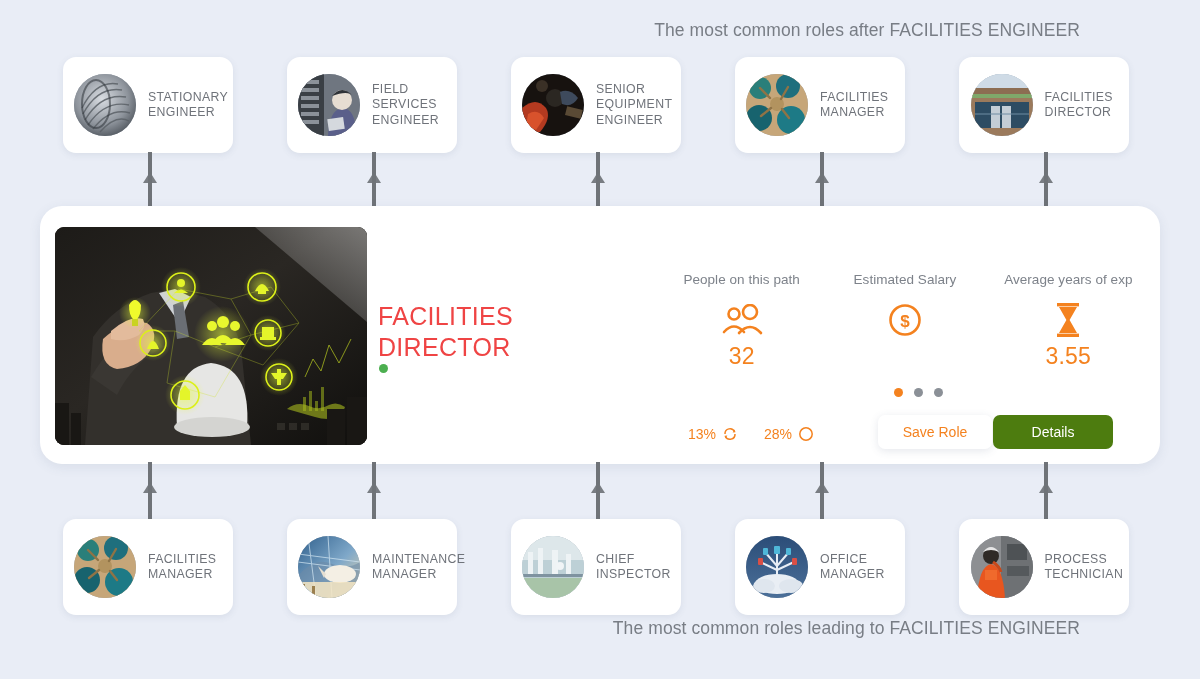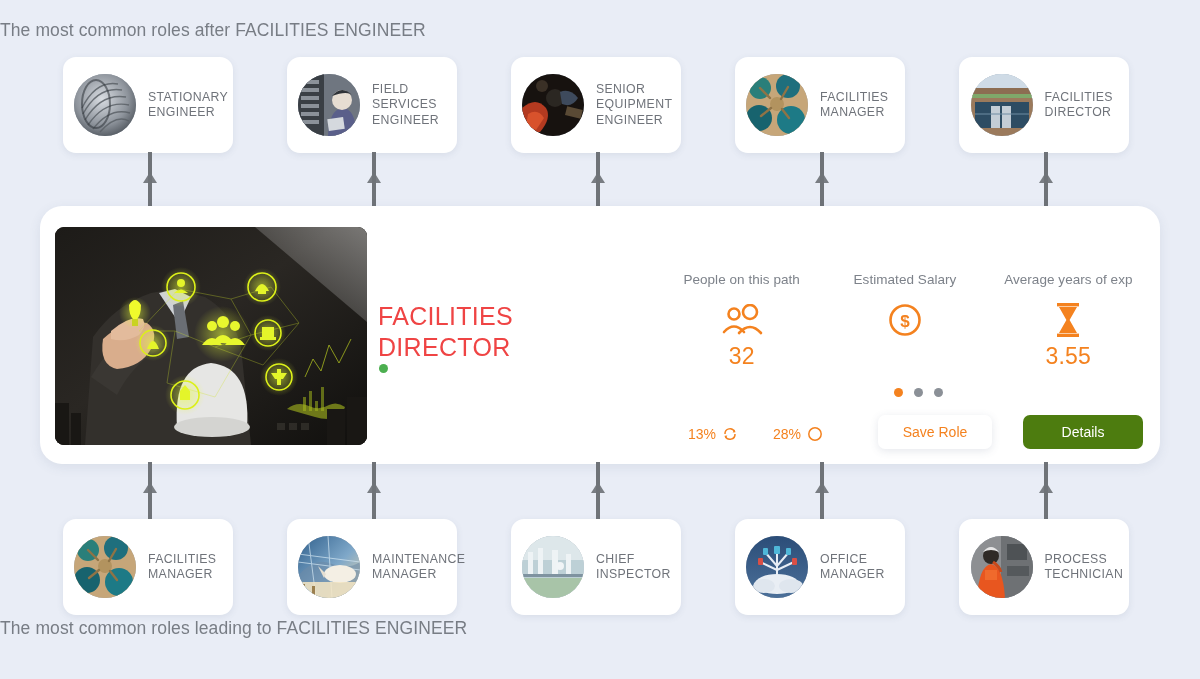--- a/index.html
+++ b/index.html
@@ -15,21 +15,21 @@
     font-family: "Liberation Sans", sans-serif;
     position: relative;
     color: #6b6f76;
   }
 
   
   .caption {
     position: absolute;
     left: 0;
     width: 1080px;
-    text-align: left;
+    text-align: right;
     font-size: 17.5px;
     color: #787d85;
     letter-spacing: 0.1px;
   }
   .caption-top { top: 20px; }
   .caption-bottom { top: 618px; }
 
   
   .row {
     position: absolute;
@@ -202,39 +202,39 @@
   }
   .dot { width: 9px; height: 9px; border-radius: 50%; background: #8b9097; }
   .dot.active { background: #f4821f; }
 
   
   .percents {
     position: absolute;
     left: 648px;
     top: 220px;
     display: flex;
-    gap: 35px;
+    gap: 26px;
     align-items: center;
   }
   .pct {
     display: flex;
     align-items: center;
     gap: 6px;
     color: #f4821f;
     font-size: 14px;
   }
   .pct svg { display: block; }
 
   
   .btn-row {
     position: absolute;
     left: 838px;
     top: 209px;
     display: flex;
-    gap: 31px;
+    gap: 1px;
     align-items: center;
     justify-content: space-between;
   }
   .btn {
     border: none;
     cursor: pointer;
     font-family: "Liberation Sans", sans-serif;
     font-size: 14px;
     border-radius: 7px;
     height: 34px;

